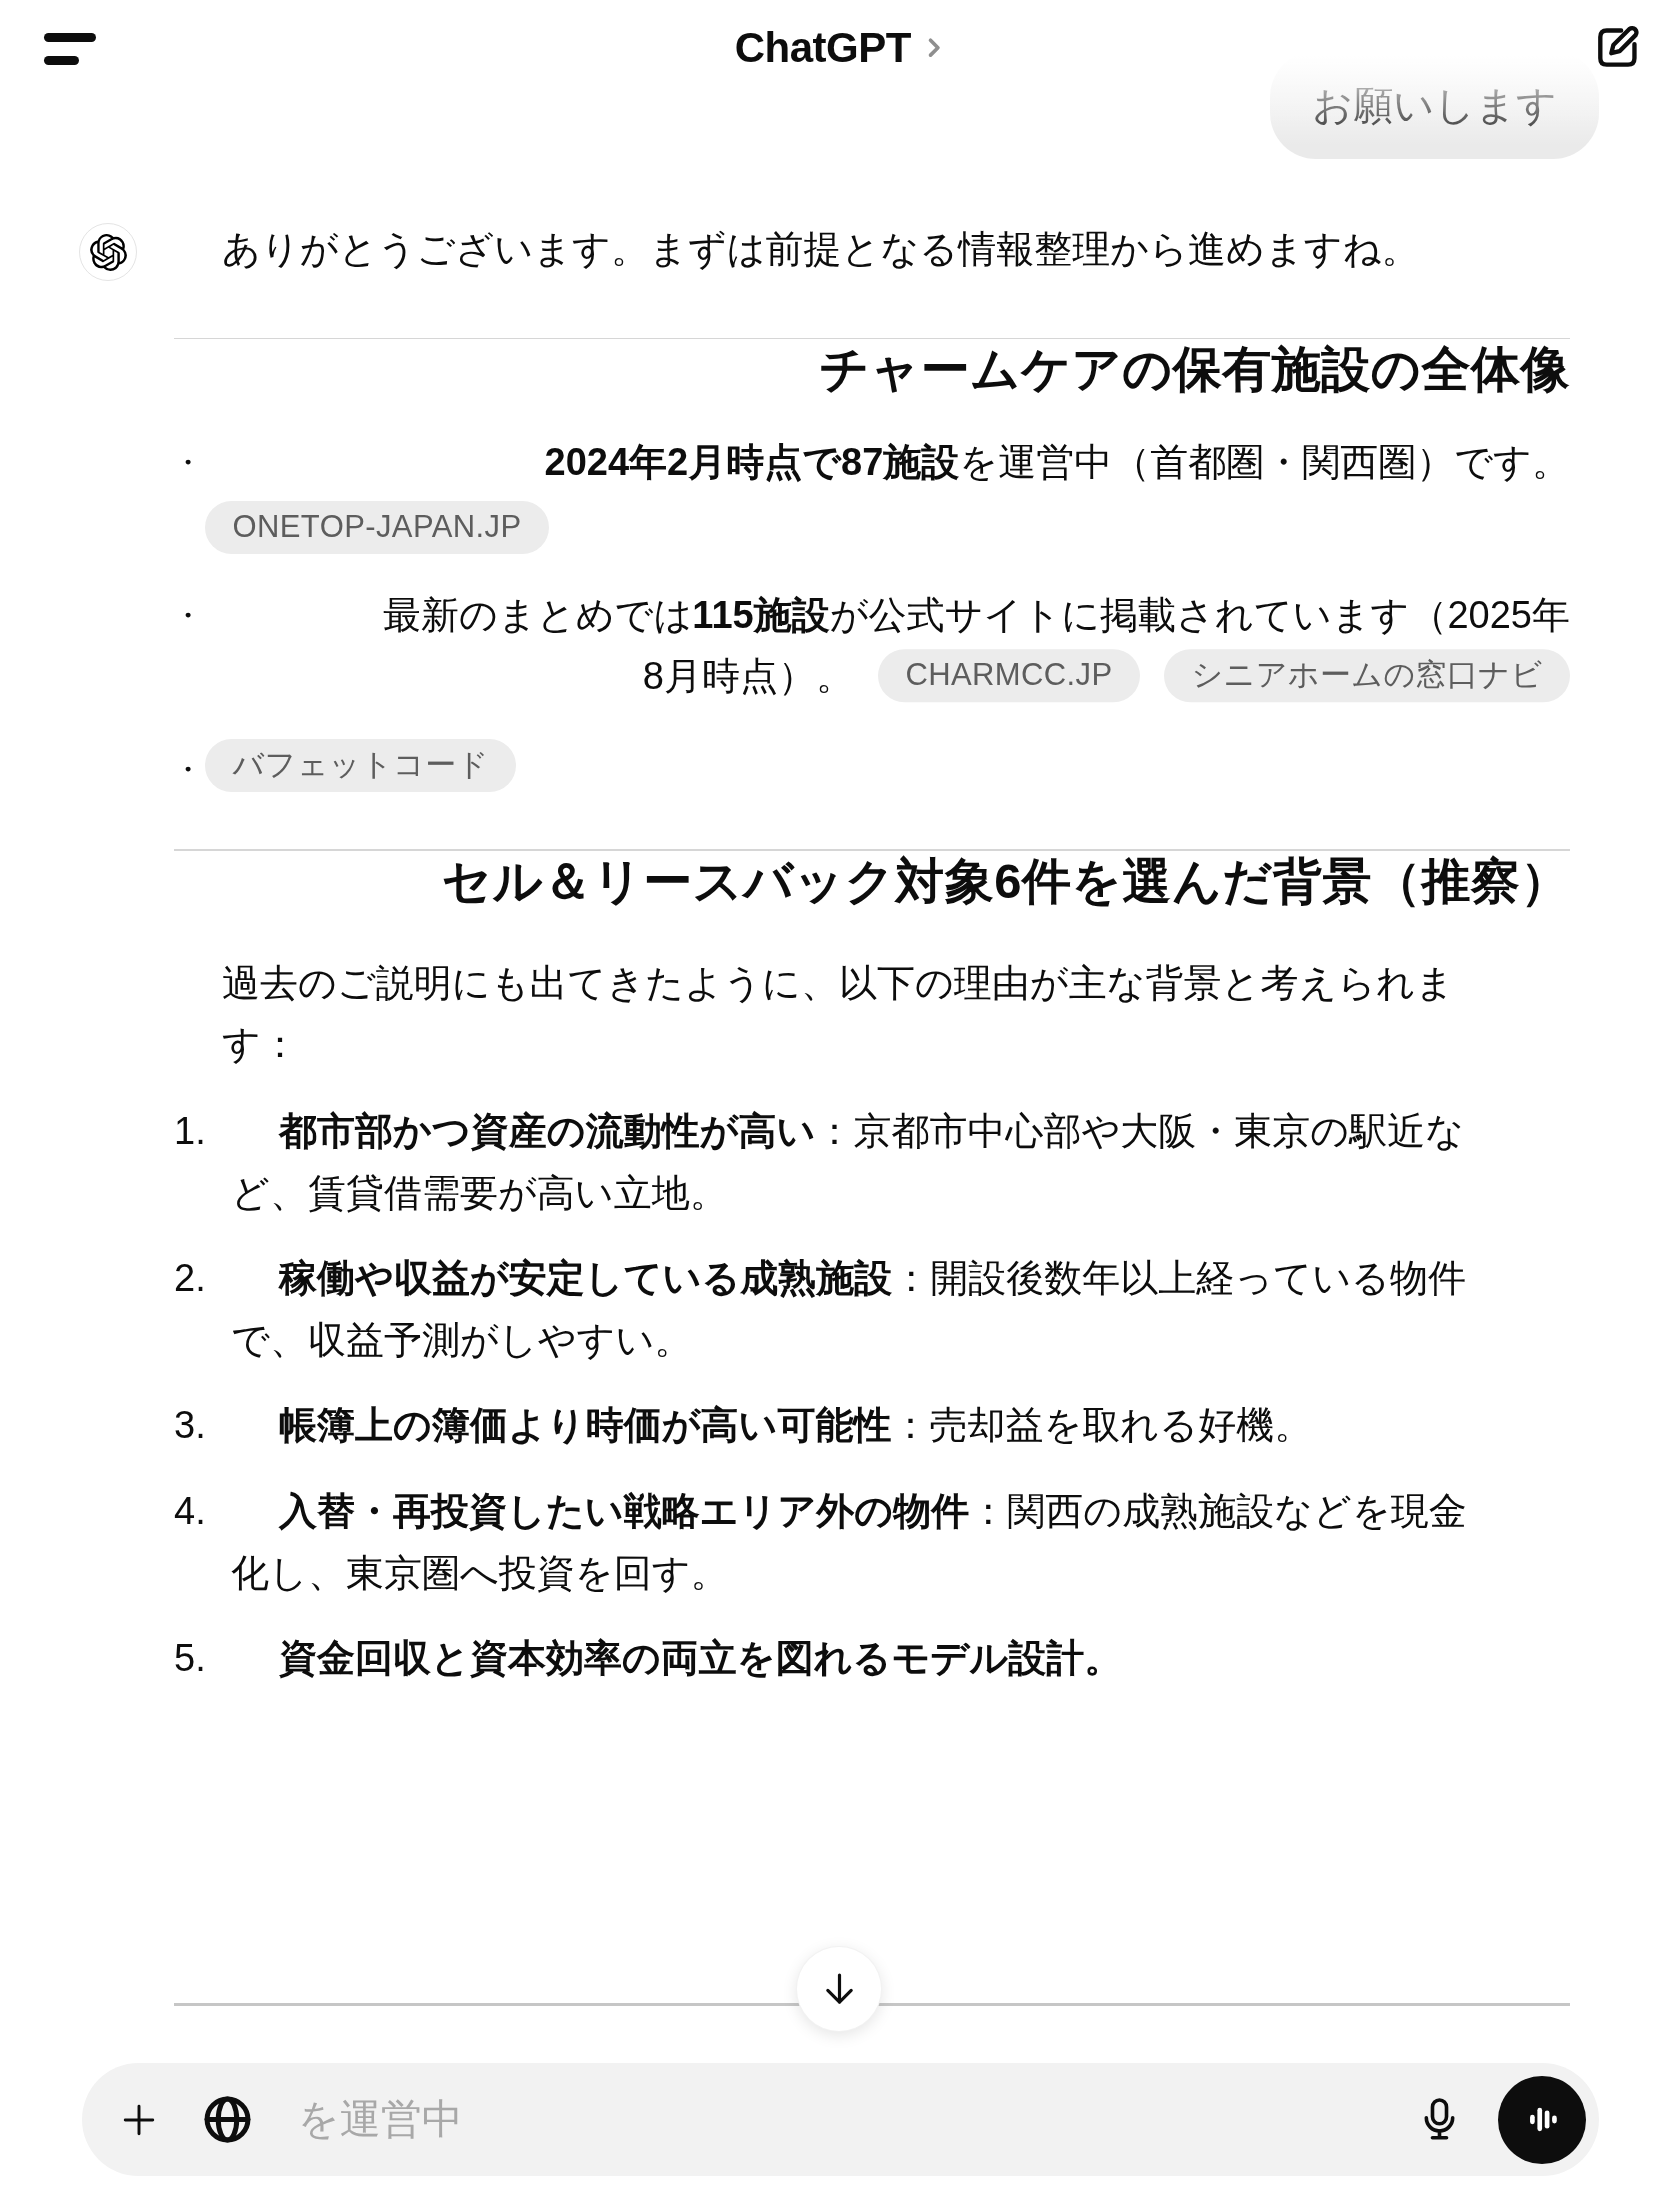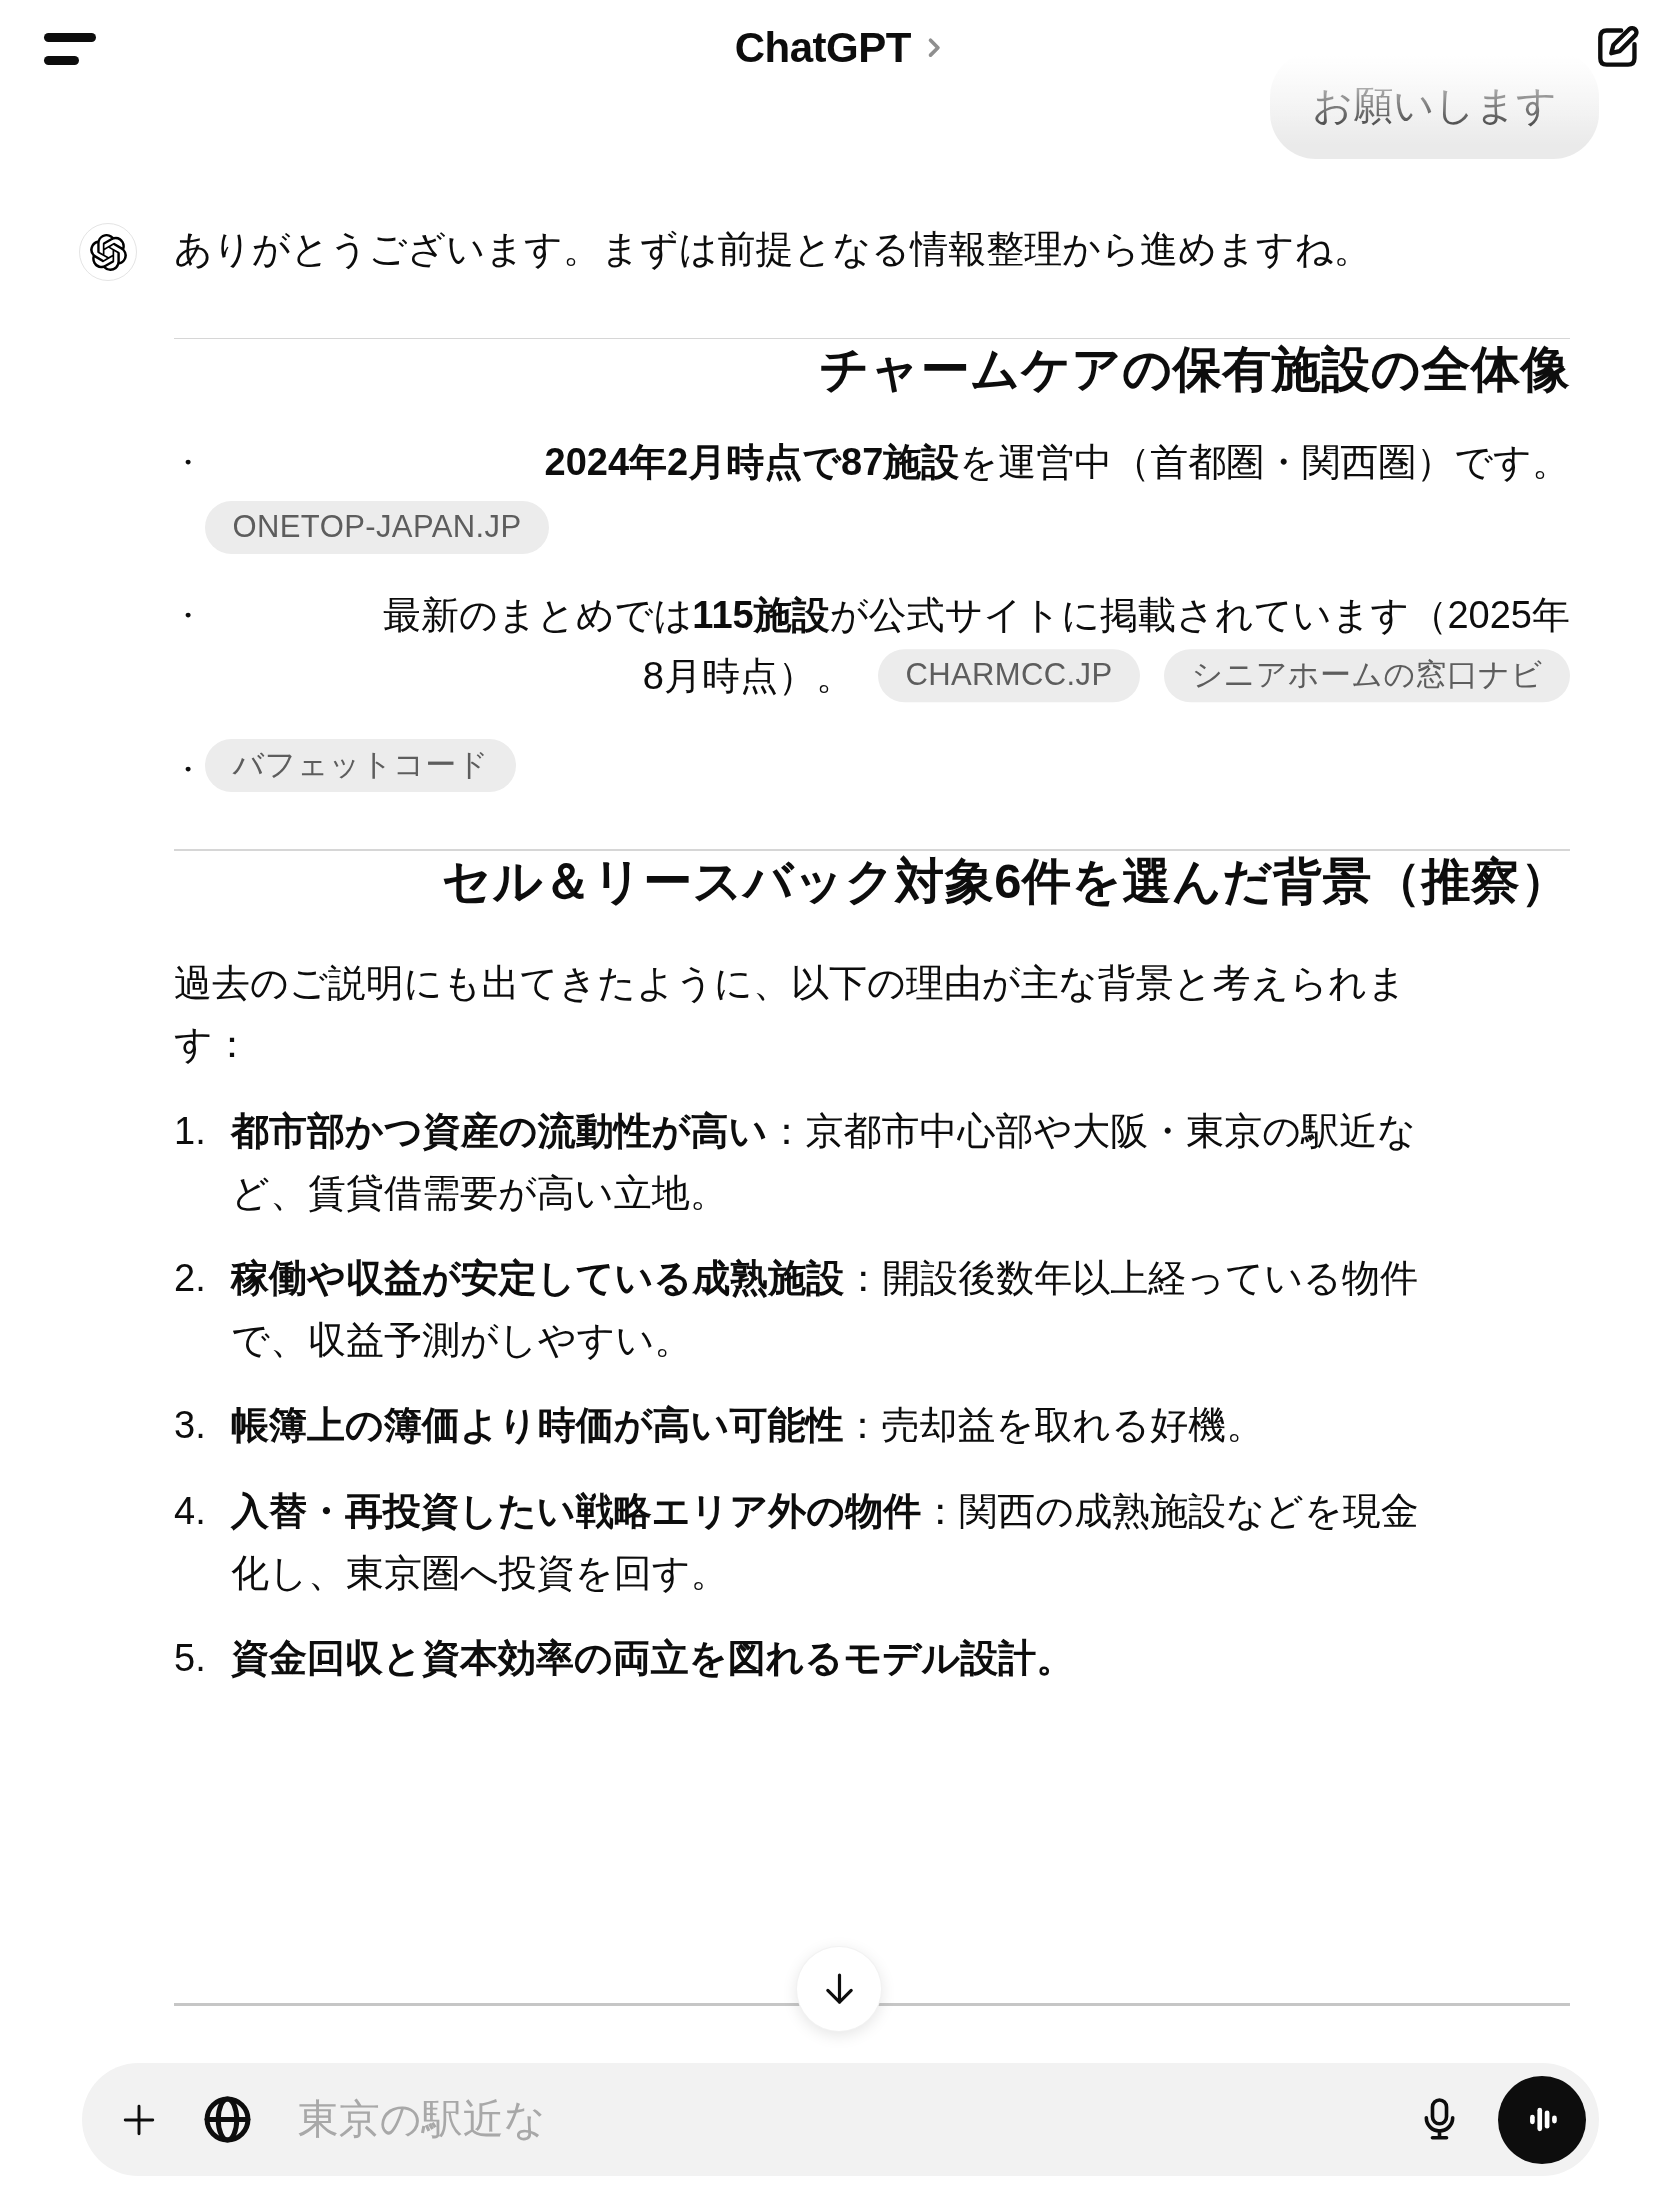--- a/index.html
+++ b/index.html
@@ -29,21 +29,21 @@
   .user-bubble{position:absolute; top:51px; right:79px; z-index:4; height:108px;
     display:flex; align-items:center; padding:0 42px; border-radius:46px;
     background:linear-gradient(180deg,#f1f1f1 0%, var(--bubble-bg) 70%);
     font-size:40px; color:#1a1a1a;}
 
   
   .avatar{position:absolute; left:79px; top:223px; width:58px; height:58px; border-radius:50%;
     border:1.8px solid var(--avatar-border); background:#fff; display:flex; align-items:center; justify-content:center;}
   .content{position:absolute; top:219px; left:0; right:0; padding:0 108px 0 174px;
     font-size:38px; line-height:1.62; color:var(--text);}
-  .msg, .para, .li-text{white-space:pre-line;}
+  .msg, .para, .li-text{white-space:pre-line;margin-left:48px;}
   .divider{border:none; height:1.8px; background:var(--divider); margin-top:57px;}
   h2.sect{font-size:49px; line-height:1.26; font-weight:700; letter-spacing:0.5px;text-align:right;}
   .para{margin-top:40px;}
 
   ul.bullets{list-style:none; margin-top:31px; padding-left:25.6px;}
   ul.bullets>li{position:relative; margin-top:31px;text-align:right;}
   ul.bullets>li:first-child{margin-top:0;}
   ul.bullets>li::before{content:"・"; position:absolute; left:-27.4px; top:0; font-size:31px; line-height:2;}
 
   ol.reasons{list-style:none; margin-top:25.6px; padding-left:57px; counter-reset:reason;}
@@ -163,21 +163,21 @@
           <path d="M12 4.5v15M4.5 12h15"></path>
         </svg>
     </span>
     <span class="globe">
       <svg width="57" height="57" viewBox="0 0 24 24" fill="none" stroke="#0d0d0d" stroke-width="2.1" stroke-linecap="round">
         <circle cx="12" cy="12" r="8.6"></circle>
           <ellipse cx="12" cy="12" rx="3.9" ry="8.6"></ellipse>
           <path d="M3.4 12h17.2"></path>
       </svg>
     </span>
-    <span class="ph">東京の駅近な</span>
+    <span class="ph">を運営中</span>
     <span class="mic">
       <svg width="51" height="51" viewBox="0 0 24 24" fill="none" stroke="#0d0d0d" stroke-width="1.7" stroke-linecap="round" stroke-linejoin="round">
         <path d="M12 2.8a3.3 3.3 0 0 1 3.3 3.3v4.6a3.3 3.3 0 0 1-6.6 0V6.1A3.3 3.3 0 0 1 12 2.8Z"></path>
         <path d="M5.8 11.2a6.2 6.2 0 0 0 12.4 0"></path>
           <path d="M12 17.4v2.9"></path>
           <path d="M8.7 20.6h6.6"></path>
       </svg>
     </span>
     <span class="voice-btn">
       <svg width="49" height="49" viewBox="0 0 24 24">

